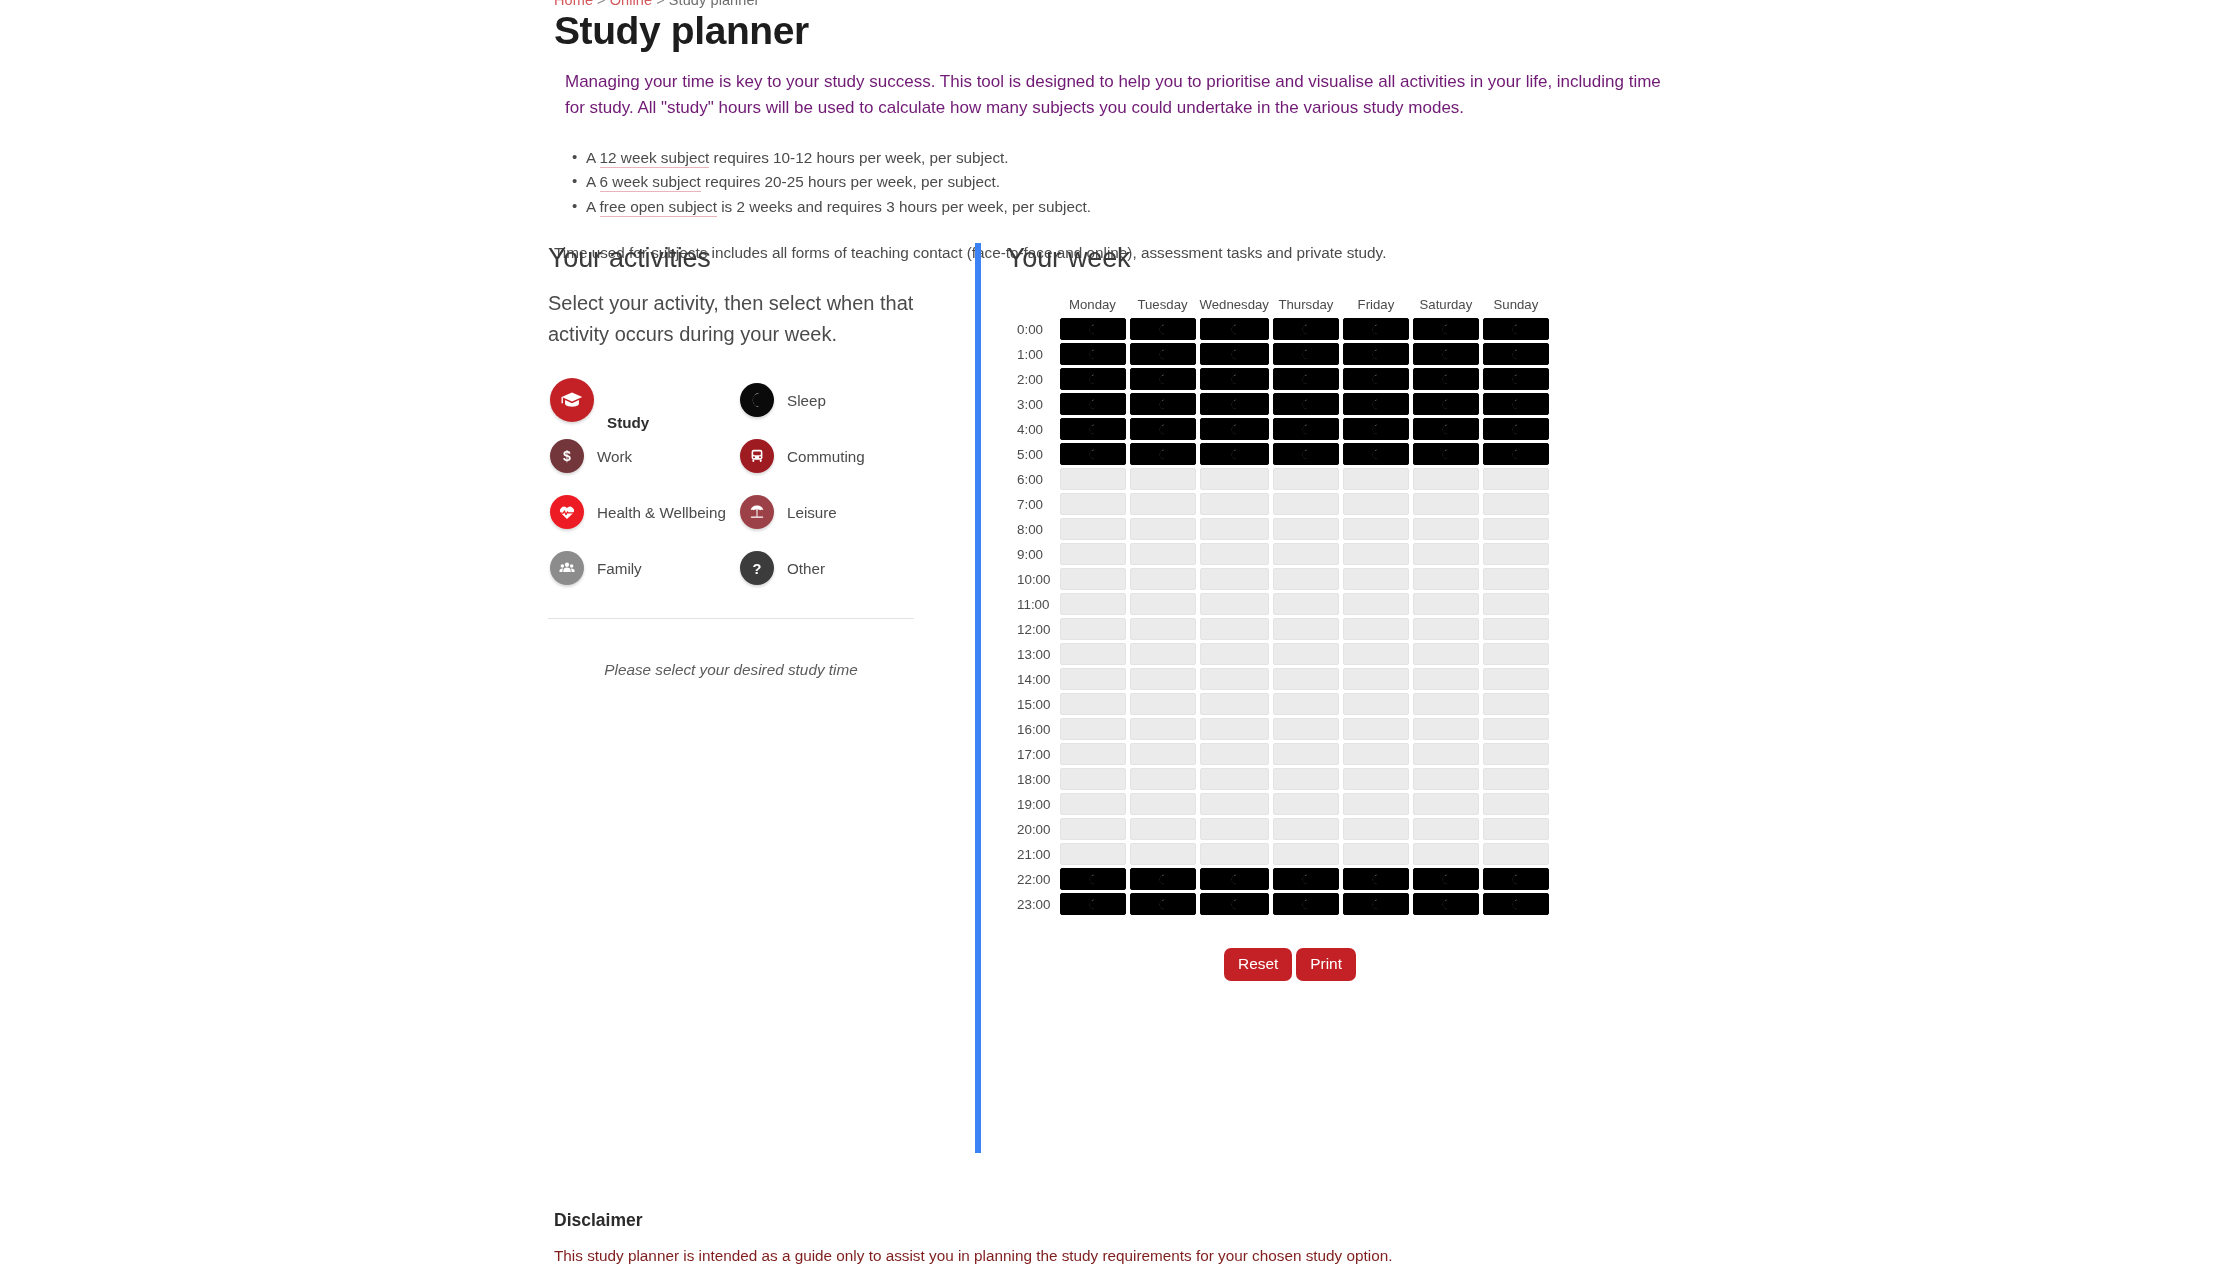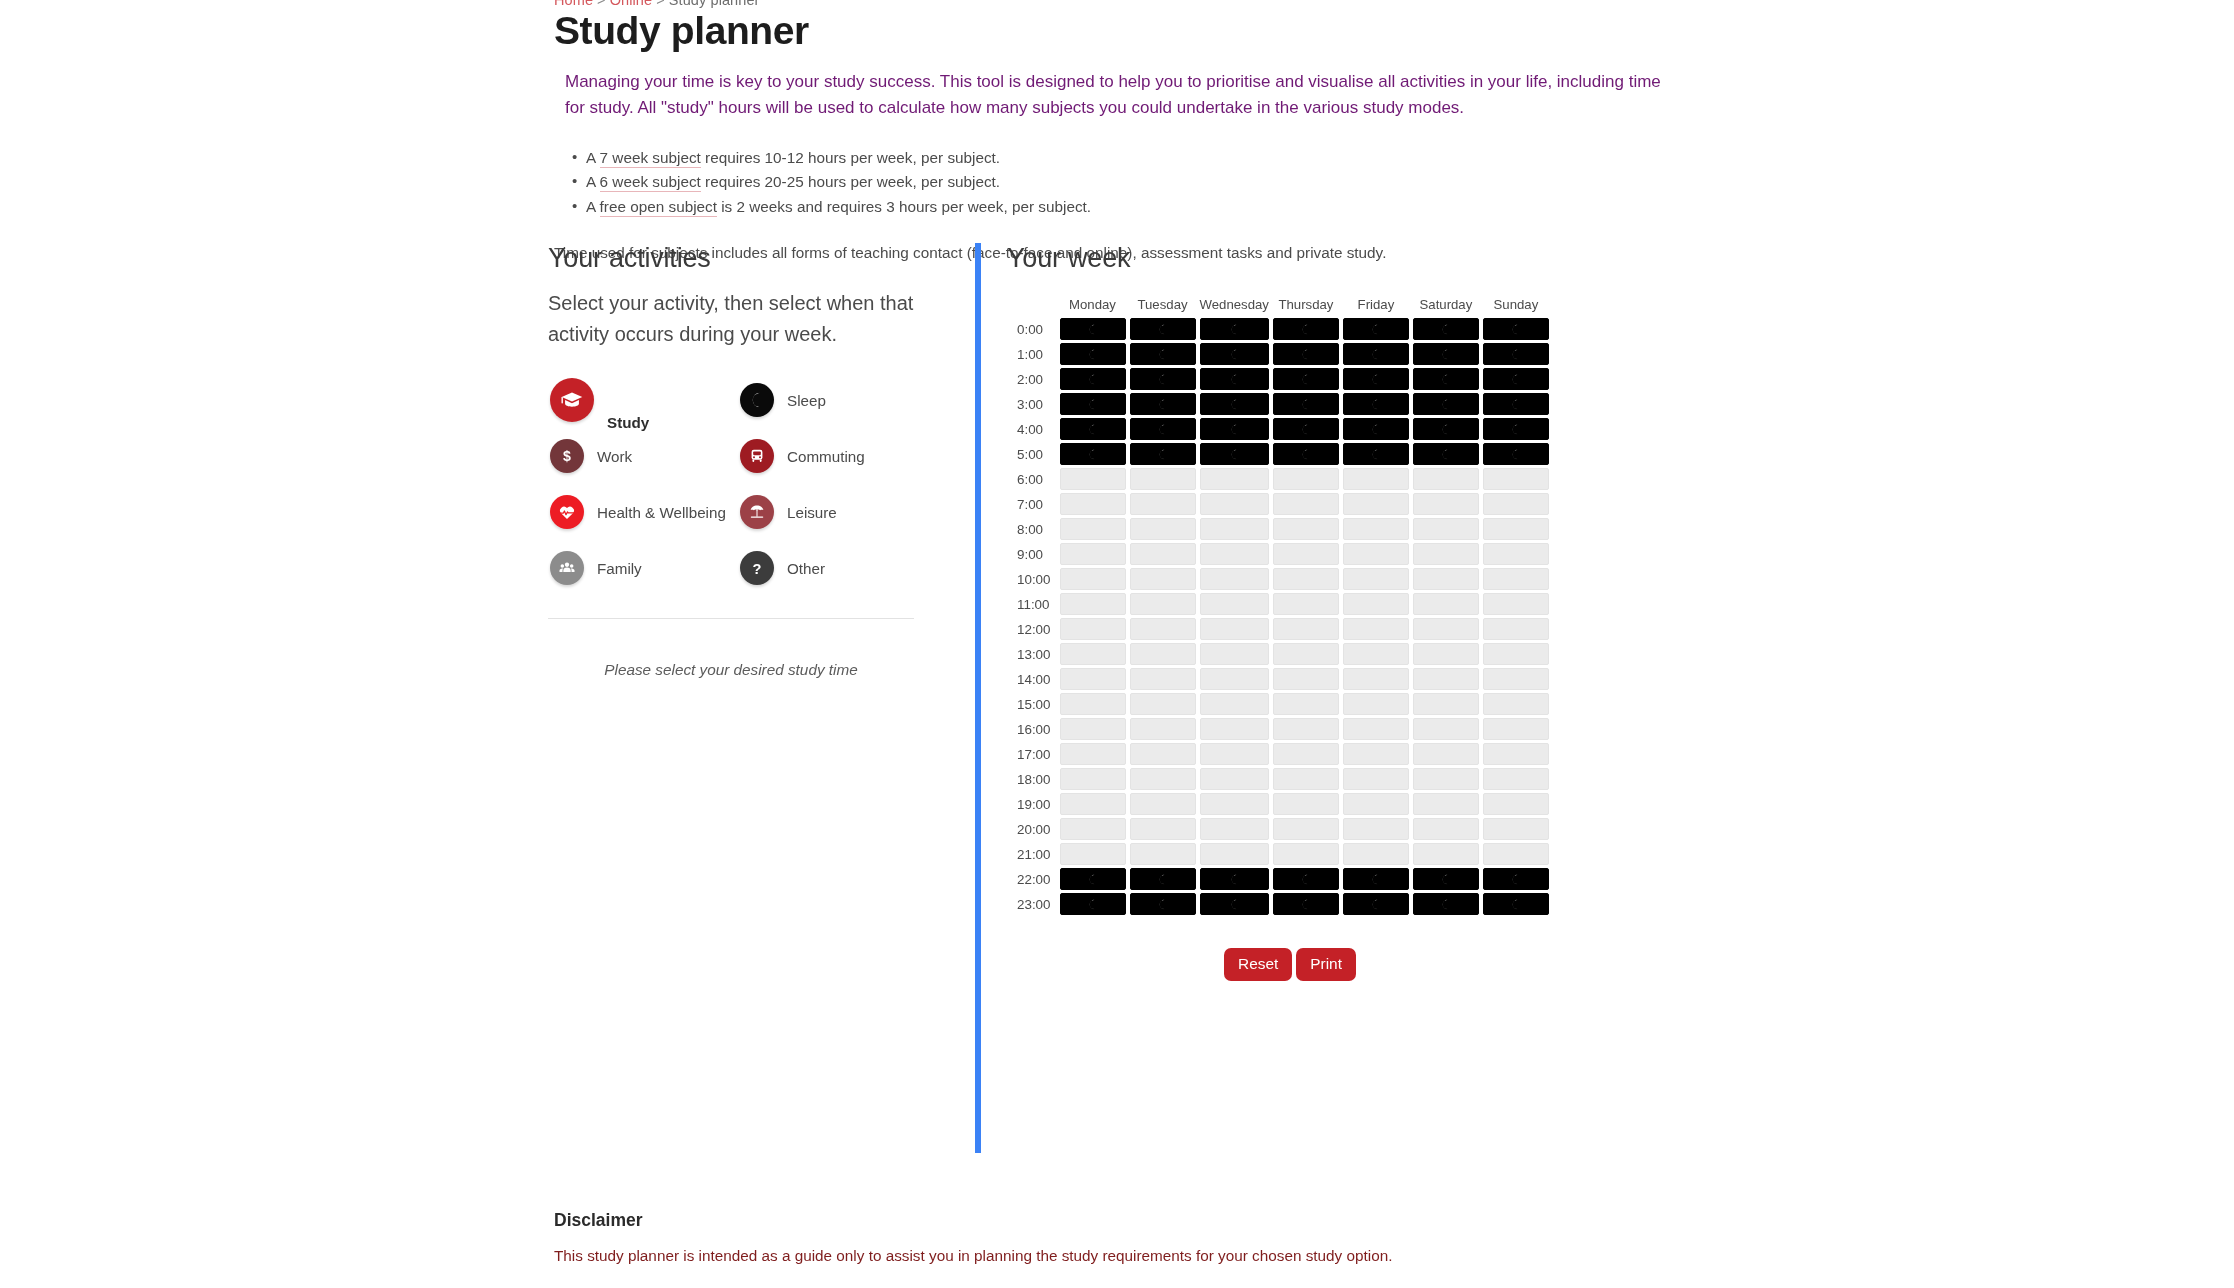--- a/index.html
+++ b/index.html
@@ -253,21 +253,21 @@
 <div class="page">
 
   <div class="breadcrumb">
     <a href="#">Home</a><span class="sep">&gt;</span><a href="#">Online</a><span class="sep">&gt;</span><span class="cur">Study planner</span>
   </div>
 
   <div class="intro">
     <h1 class="title">Study planner</h1>
     <p class="lede">Managing your time is key to your study success. This tool is designed to help you to prioritise and visualise all activities in your life, including time for study. All "study" hours will be used to calculate how many subjects you could undertake in the various study modes.</p>
     <ul class="reqs" id="reqs">
-        <li><span>A </span><a class="uline" href="#" style="color: rgb(75, 75, 75); text-decoration: none;">7 week subject</a><span> requires 10-12 hours per week, per subject.</span></li>
+        <li><span>A </span><a class="uline" href="#" style="color: rgb(75, 75, 75); text-decoration: none;">12 week subject</a><span> requires 10-12 hours per week, per subject.</span></li>
         <li><span>A </span><a class="uline" href="#" style="color: rgb(75, 75, 75); text-decoration: none;">6 week subject</a><span> requires 20-25 hours per week, per subject.</span></li>
         <li><span>A </span><a class="uline" href="#" style="color: rgb(75, 75, 75); text-decoration: none;">free open subject</a><span> is 2 weeks and requires 3 hours per week, per subject.</span></li>
       </ul>
     <p class="note">Time used for subjects includes all forms of teaching contact (face-to-face and online), assessment tasks and private study.</p>
   </div>
 
   <div class="cols">
 
     <div class="activities">
       <h2 class="sec">Your activities</h2>

